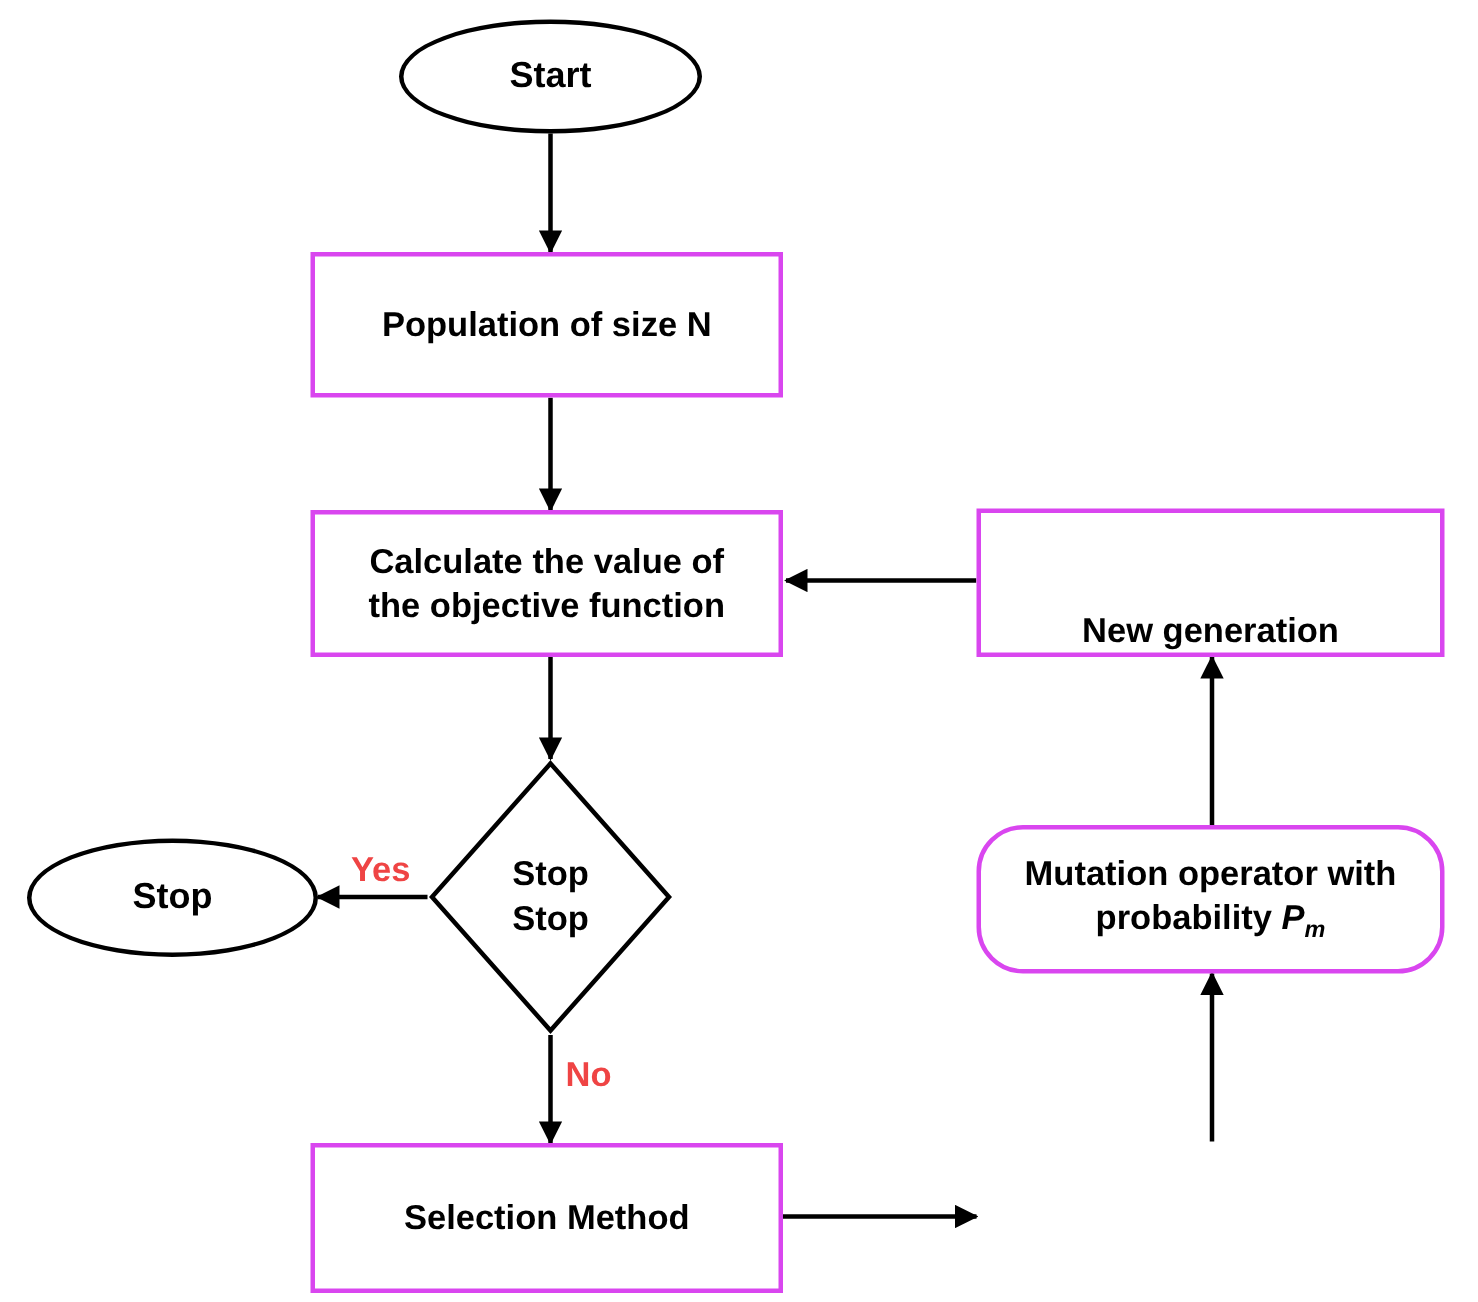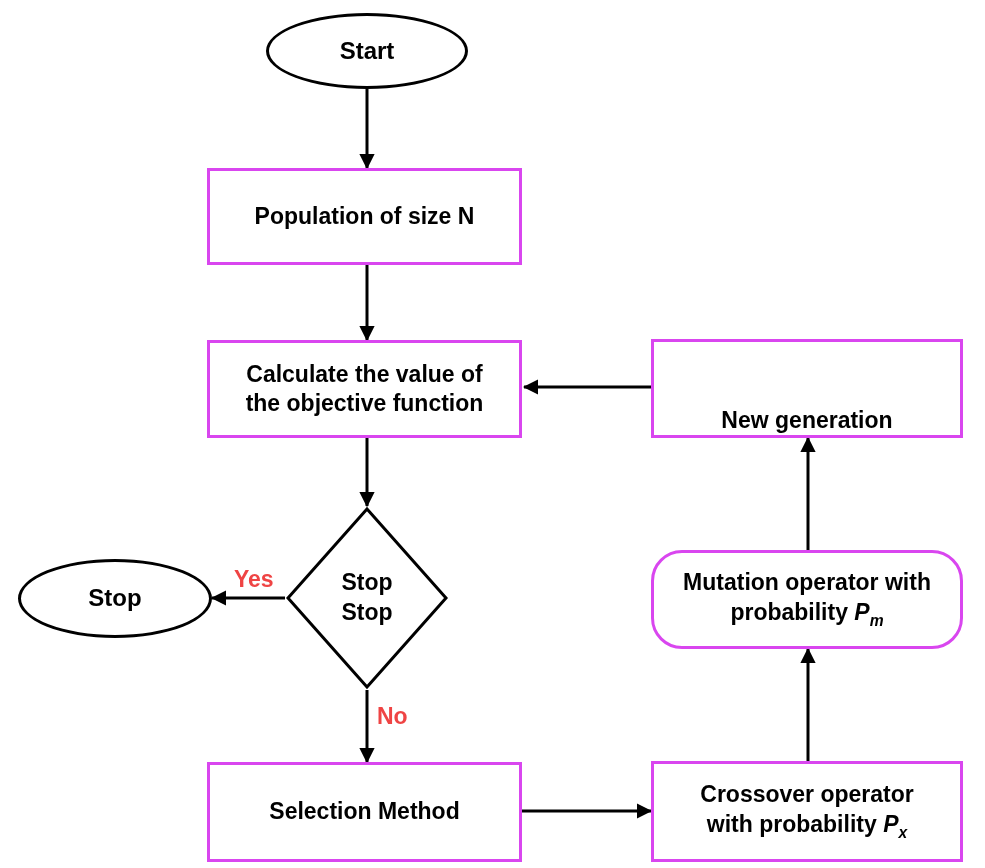--- a/index.html
+++ b/index.html
@@ -144,26 +144,20 @@
   </div>
 
   <div class="edge-label" style="left:234px; top:566px;">Yes</div>
 
   <div class="edge-label" style="left:377px; top:703px;">No</div>
 
   <div class="node proc" style="left:207px; top:762px; width:315px; height:100px;">
     <span>Selection Method</span>
   </div>
 
-  <div class="node proc" style="left:651px; top:761px; width:312px; height:101px;">
-    <div>
-      <span class="txt-line">Crossover operator</span>
-      <span class="txt-line"><span>with probability </span><span class="sym">P</span><span class="sub">x</span></span>
-    </div>
-  </div>
 
   <div class="node proc" style="left:651px; top:550px; width:312px; height:99px;border-radius:31px;">
     <div>
       <span class="txt-line">Mutation operator with</span>
       <span class="txt-line"><span>probability </span><span class="sym">P</span><span class="sub">m</span></span>
     </div>
   </div>
 
   <div class="node proc" style="left:651px; top:339px; width:312px; height:99px;align-items:flex-end;">
     <span>New generation</span>

